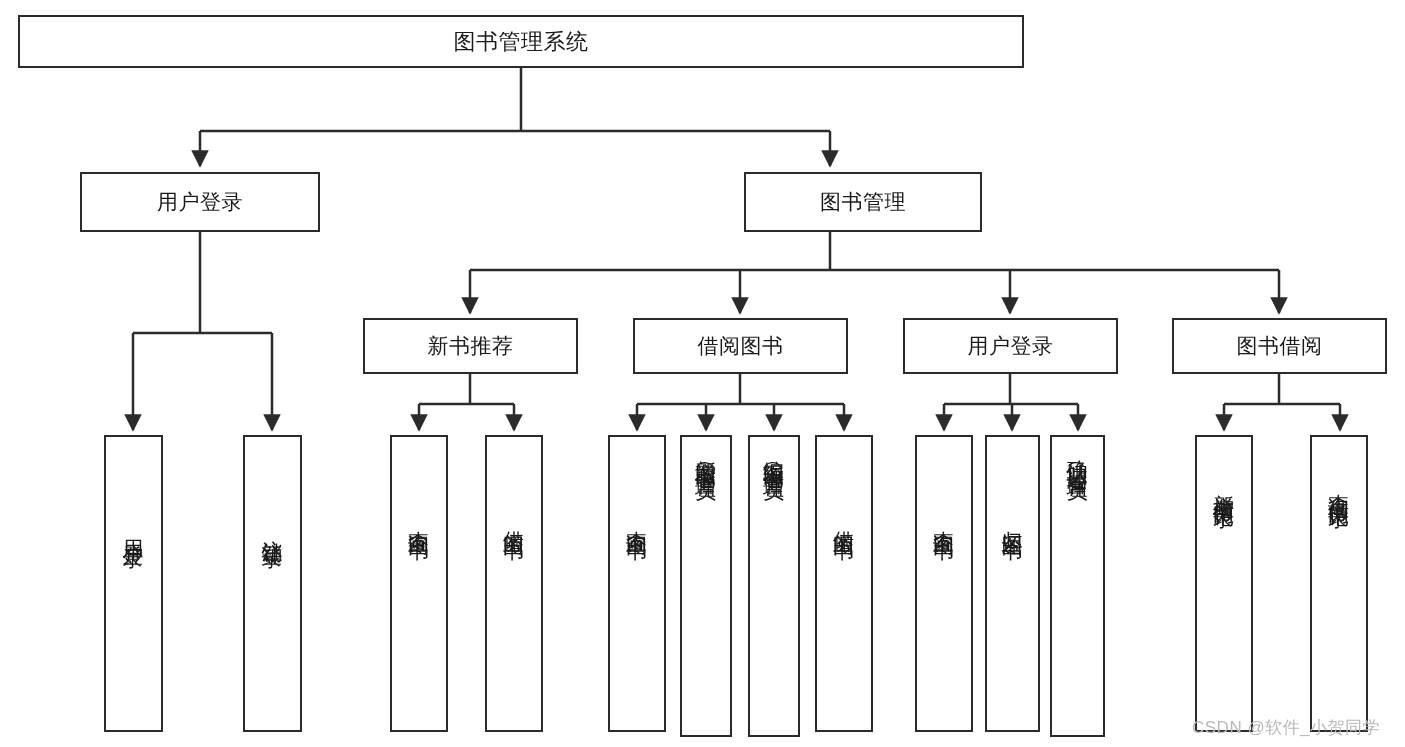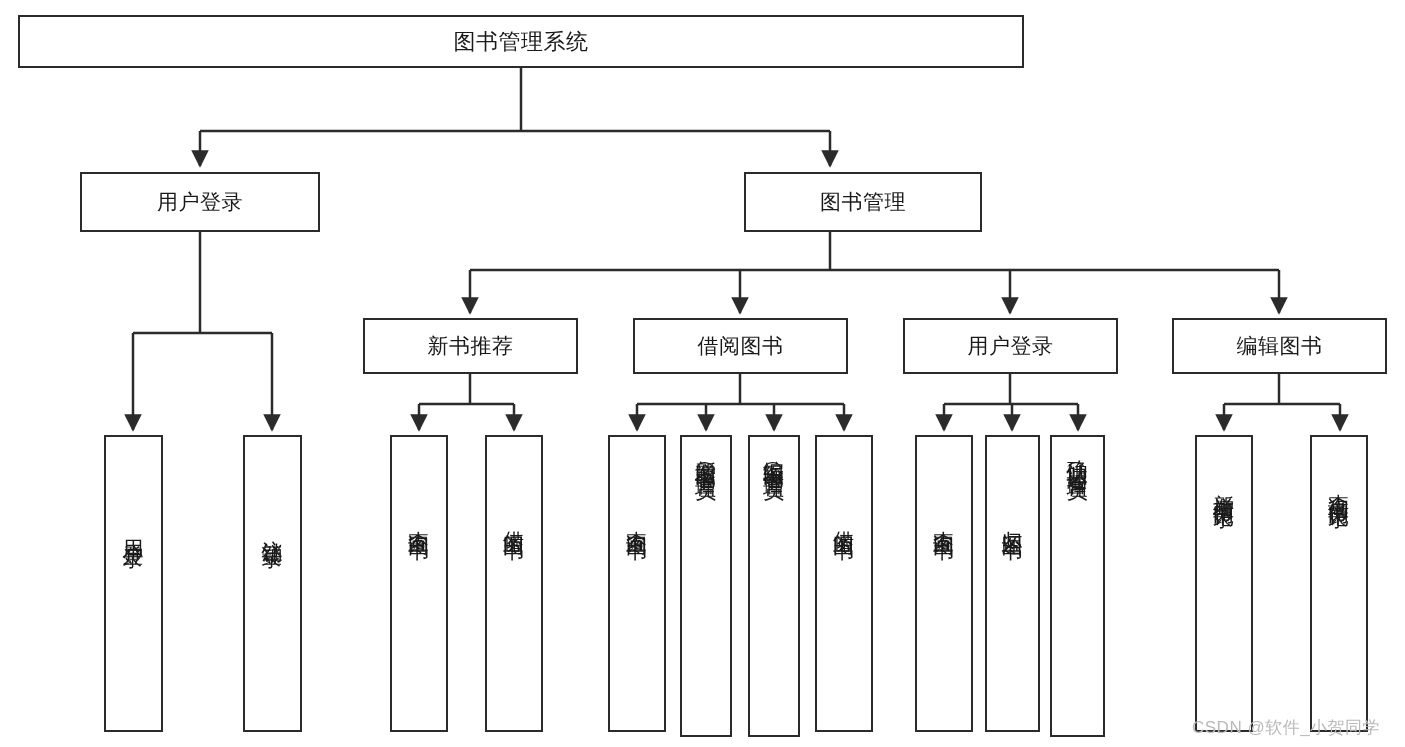--- a/index.html
+++ b/index.html
@@ -142,21 +142,21 @@
   <div class="node horiz" style="left:363px; top:318px; width:215px; height:56px;">
     <span class="label">新书推荐</span>
   </div>
   <div class="node horiz" style="left:633px; top:318px; width:215px; height:56px;">
     <span class="label">借阅图书</span>
   </div>
   <div class="node horiz" style="left:903px; top:318px; width:215px; height:56px;">
     <span class="label">用户登录</span>
   </div>
   <div class="node horiz" style="left:1172px; top:318px; width:215px; height:56px;">
-    <span class="label">编辑图书</span>
+    <span class="label">图书借阅</span>
   </div>
 
   <div class="node vert" style="left:104px; top:435px; width:59px; height:297px; padding-top:86px;">
     <span class="label">用户登录</span>
   </div>
   <div class="node vert" style="left:243px; top:435px; width:59px; height:297px; padding-top:86px;">
     <span class="label">注销登录</span>
   </div>
 
   <div class="node vert" style="left:390px; top:435px; width:58px; height:297px; padding-top:77px;">

